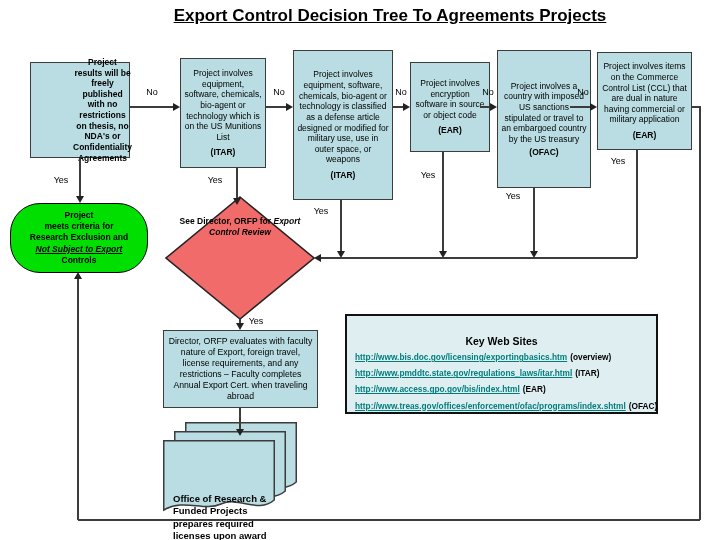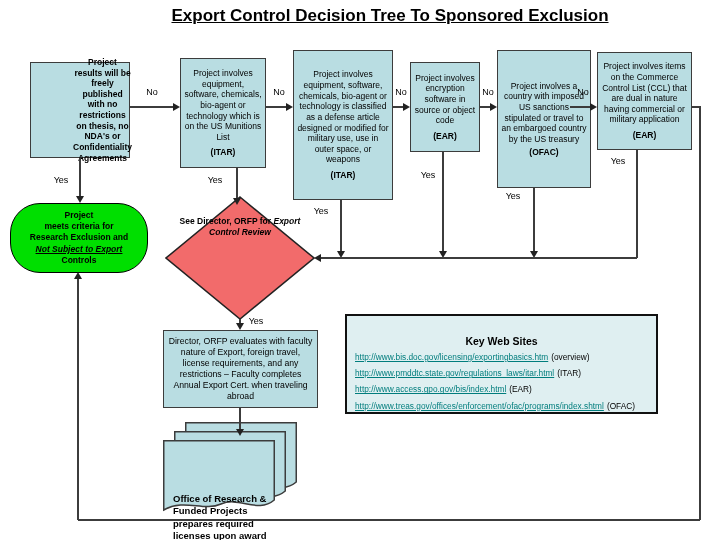--- a/index.html
+++ b/index.html
@@ -49,46 +49,46 @@
   .doc-text {
     position:absolute; left:173px; top:453px; width:106px;
     font-size:9.5px; font-weight:bold; line-height:1.3; text-align:left;margin-top:40px;
   }
   .websites {
     position:absolute; left:345px; top:314px; width:313px; height:100px;
     background:#dfeff1; border:2px solid #111; box-sizing:border-box;
     padding:19px 8px;
   }
   .websites-title { text-align:center; font-size:10.5px; font-weight:bold; margin-bottom:3px; }
-  .weblink-row { margin-top:5px; font-size:8.3px; font-weight:normal; line-height:1.35; }
+  .weblink-row { margin-top:5px; font-size:8.3px; font-weight:bold; line-height:1.35; }
   .weblink { color:#007d7d; text-decoration:underline; cursor:pointer; }
   .webtag { color:#000; margin-left:3px; }
 </style>
 </head>
 <body>
 
 <div id="slide">
 
-  <div class="title">Export Control Decision Tree To Sponsored Exclusion</div>
+  <div class="title">Export Control Decision Tree To Agreements Projects</div>
 
   <div class="node" style="left:30px; top:62px; width:100px; height:96px; font-weight:bold;padding-left:48px;">
     <span>Project results will be freely published with no restrictions on thesis, no NDA's or Confidentiality Agreements</span>
   </div>
 
   <div class="node" style="left:180px; top:58px; width:86px; height:110px;">
     <span>Project involves equipment, software, chemicals, bio-agent or technology which is on the US Munitions List</span>
     <span class="acronym">(ITAR)</span>
   </div>
 
   <div class="node" style="left:293px; top:50px; width:100px; height:150px;">
     <span>Project involves equipment, software, chemicals, bio-agent or technology is classified as a defense article designed or modified for military use, use in outer space, or weapons</span>
     <span class="acronym">(ITAR)</span>
   </div>
 
-  <div class="node" style="left:410px; top:62px; width:70px; height:90px;">
+  <div class="node" style="left:410px; top:62px; width:80px; height:90px;">
     <span>Project involves encryption software in source or object code</span>
     <span class="acronym">(EAR)</span>
   </div>
 
   <div class="node" style="left:497px; top:50px; width:94px; height:138px;">
     <span>Project involves a country with imposed US sanctions stipulated or travel to an embargoed country by the US treasury</span>
     <span class="acronym" style="margin-top:2px;">(OFAC)</span>
   </div>
 
   <div class="node" style="left:597px; top:52px; width:95px; height:98px;">

